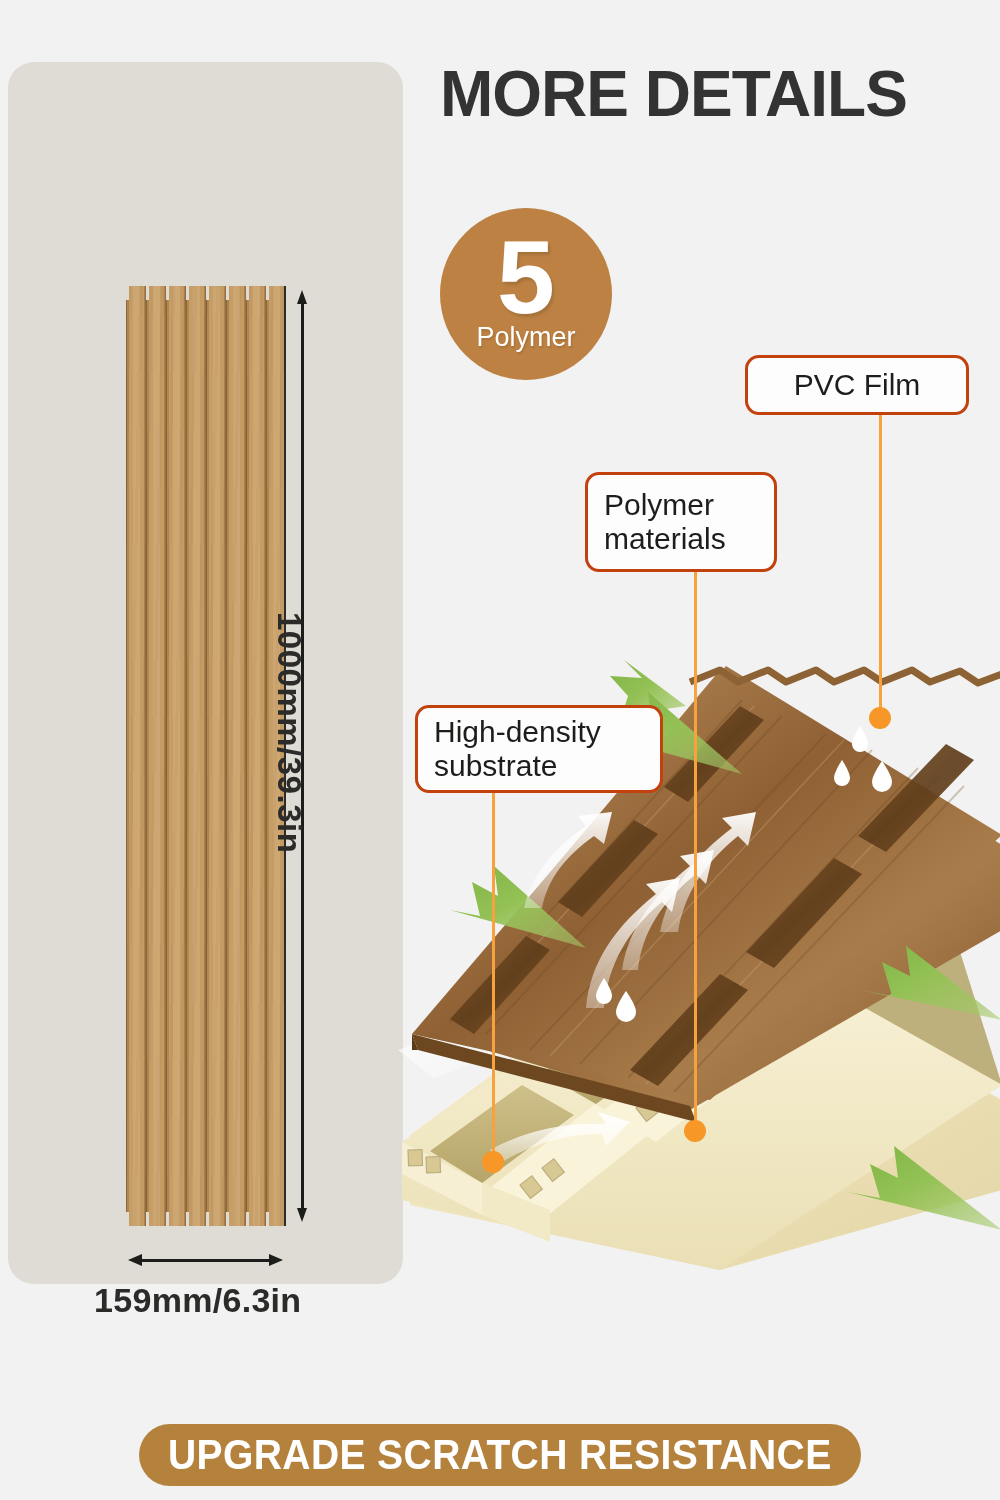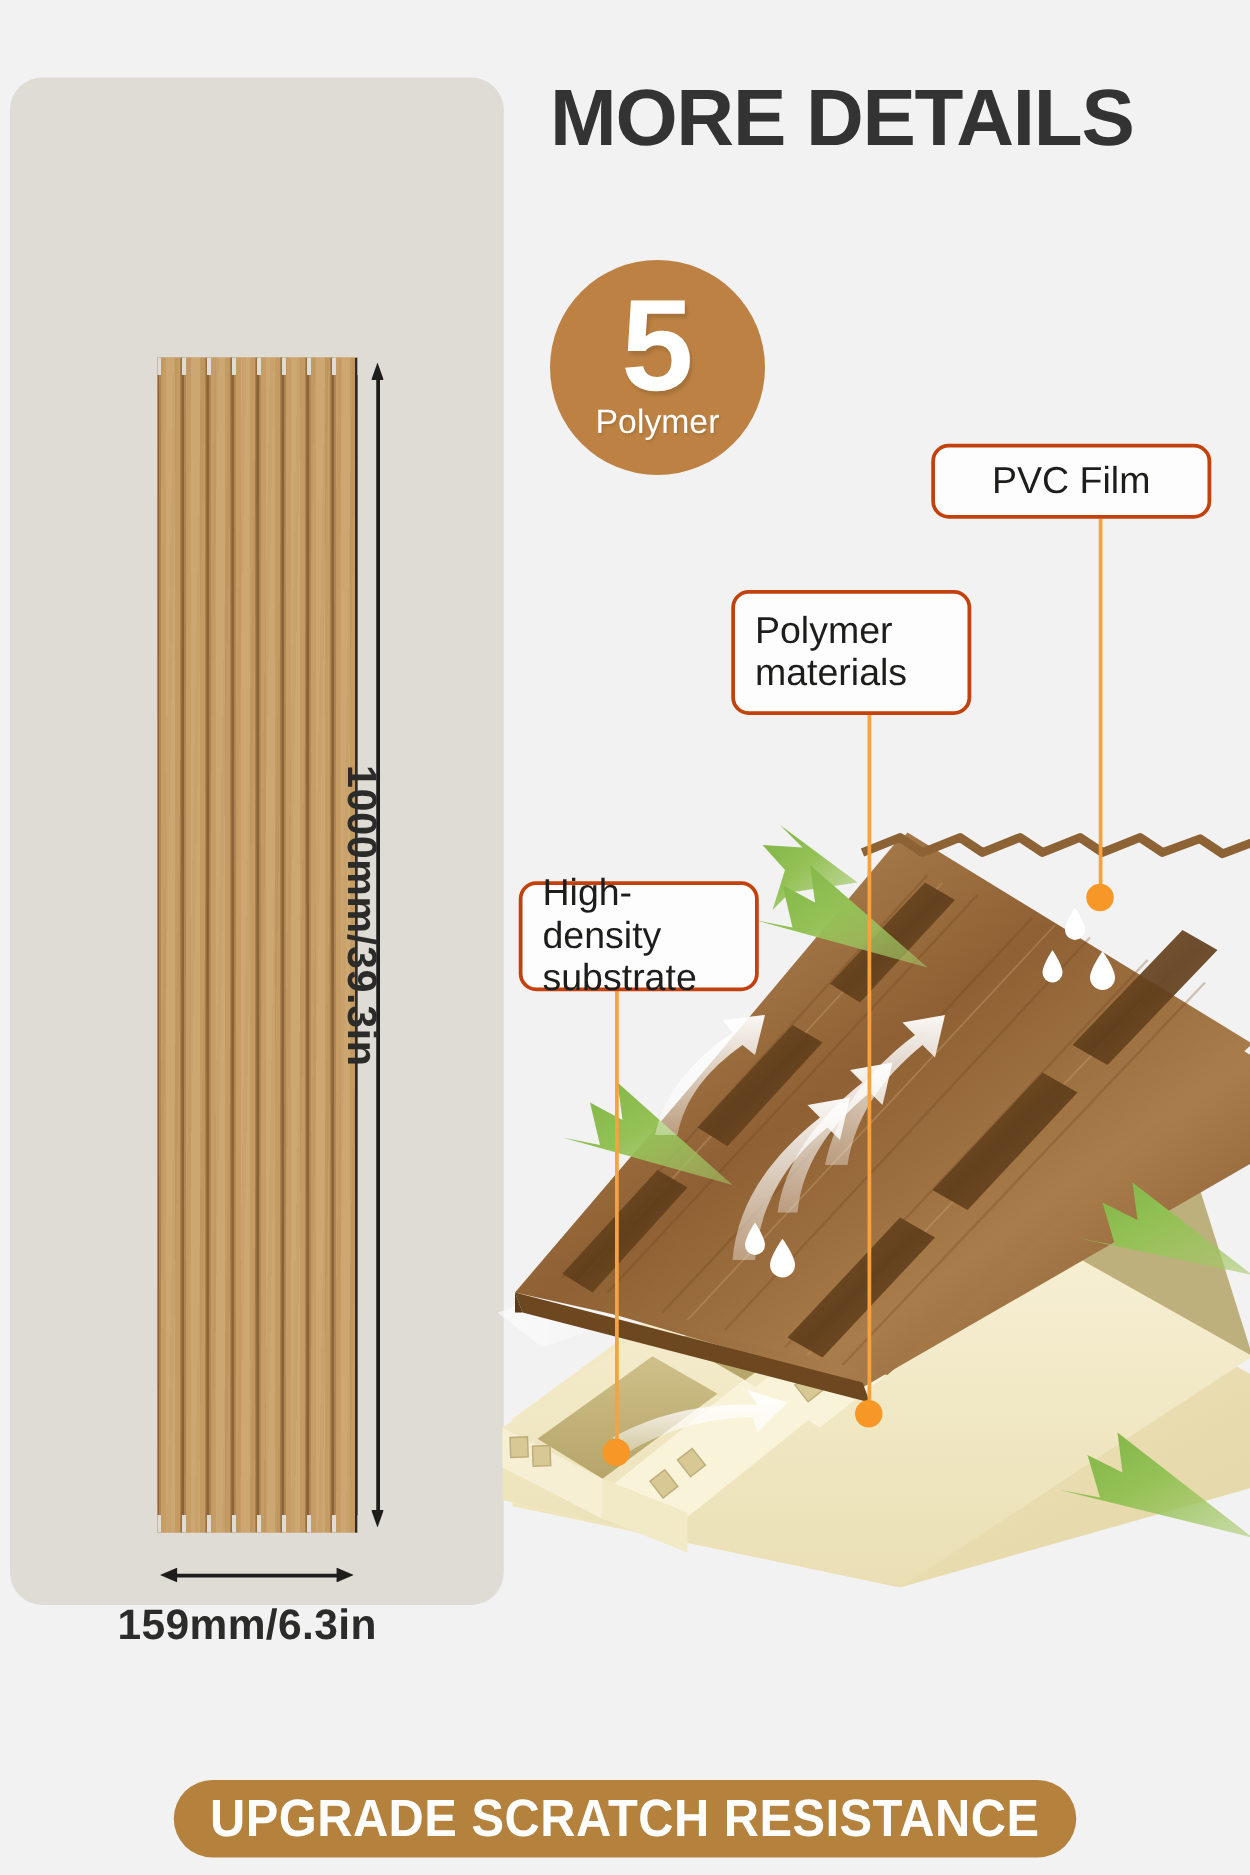--- a/index.html
+++ b/index.html
@@ -128,21 +128,21 @@
     border:3px solid #c2410c; border-radius:14px;
     display:flex; align-items:center;
     padding:6px 16px;
   }
   .callout span {
     font-size:30px; color:#1d1d1b; line-height:1.13;
     white-space:pre-line;
   }
   #callout-pvc       { left:745px; top:355px;  width:224px; height:60px; justify-content:center; }
   #callout-polymer   { left:585px; top:472px;  width:192px; height:100px; }
-  #callout-substrate { left:415px; top:705px;  width:192px; height:88px; }
+  #callout-substrate { left:415px; top:705px;  width:248px; height:88px; }
 
   
   .leader { position:absolute; background:#f7a23c; width:3px; }
   .leader-dot {
     position:absolute; width:22px; height:22px; border-radius:50%;
     background:#f79727; transform:translate(-50%,-50%);
   }
   #leader-pvc        { left:879px; top:415px;  height:300px; }
   #leader-pvc-dot    { left:880px; top:718px; }
   #leader-polymer    { left:694px; top:568px;  height:562px; }

